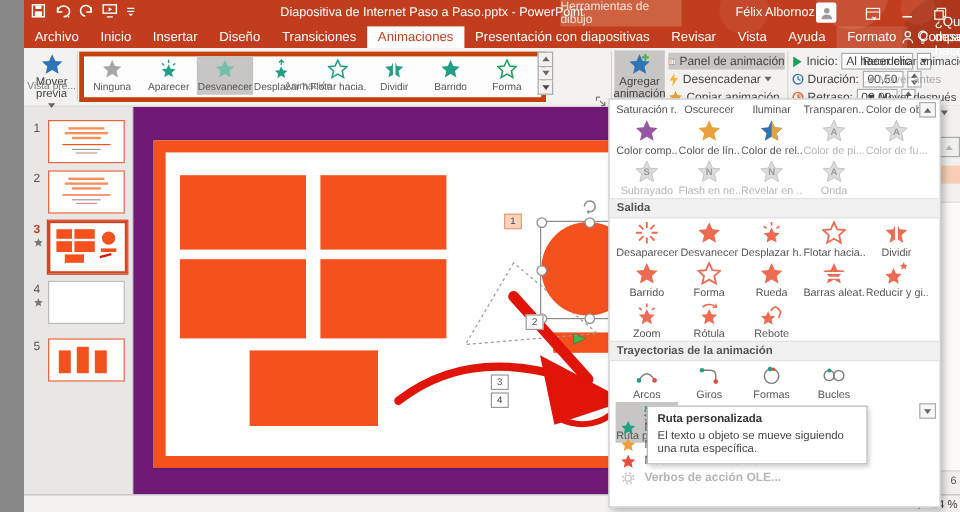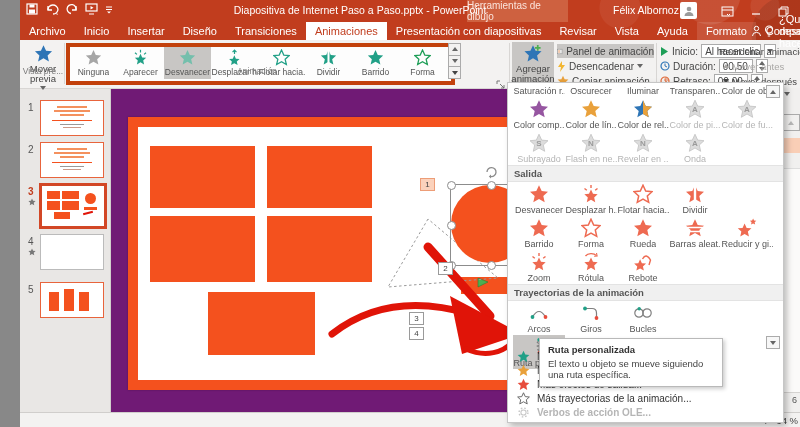--- a/index.html
+++ b/index.html
@@ -583,20 +583,26 @@
               <path d="M10 1.2 L12.7 7.1 L19 7.7 L14.3 12 L15.7 18.3 L10 15 L4.3 18.3 L5.7 12 L1 7.7 L7.3 7.1 Z" fill="#DCDCDC" stroke="#C2C2C2" stroke-width=".8"></path>
               <text x="10" y="13.2" font-size="8" font-weight="bold" text-anchor="middle" fill="#9A9A9A" font-family="Liberation Sans,sans-serif">A</text>
             </svg>
             <span>Onda</span>
           </div>
         </div>
         <div class="dd-header">Salida</div>
         <div class="dd-row">
           <div class="dd-item">
             <svg width="20" height="20" viewBox="0 0 20 20">
+              <path d="M14 10 H19 M12.8 12.8 L16.4 16.4 M10 14 V19 M7.2 12.8 L3.6 16.4 M6 10 H1 M7.2 7.2 L3.6 3.6 M10 6 V1 M12.8 7.2 L16.4 3.6" stroke="#EE6A51" stroke-width="1.6" fill="none"></path>
+            </svg>
+            <span>Desaparecer</span>
+          </div>
+          <div class="dd-item">
+            <svg width="20" height="20" viewBox="0 0 20 20">
               <path d="M10 1.2 L12.7 7.1 L19 7.7 L14.3 12 L15.7 18.3 L10 15 L4.3 18.3 L5.7 12 L1 7.7 L7.3 7.1 Z" fill="#EE6A51"></path>
             </svg>
             <span>Desvanecer</span>
           </div>
           <div class="dd-item">
             <svg width="20" height="20" viewBox="0 0 20 20">
               <g transform="translate(2.6,4.6) scale(.74)">
                 <path d="M10 1.2 L12.7 7.1 L19 7.7 L14.3 12 L15.7 18.3 L10 15 L4.3 18.3 L5.7 12 L1 7.7 L7.3 7.1 Z" fill="#EE6A51"></path>
               </g>
               <path d="M3.5 4.5 L5.8 6.3 M10 1 V4 M16.5 4.5 L14.2 6.3" stroke="#EE6A51" stroke-width="1.4"></path>
@@ -698,20 +704,28 @@
           <div class="dd-item">
             <svg width="20" height="20" viewBox="0 0 20 20">
               <path d="M4 5.5 H11 Q15.5 5.5 15.5 10 V15" fill="none" stroke="#7F7F7F" stroke-width="1.2"></path>
               <circle cx="4" cy="5.5" r="1.9" fill="#21A087"></circle>
               <circle cx="15.5" cy="15" r="1.9" fill="#E74C3C"></circle>
             </svg>
             <span>Giros</span>
           </div>
           <div class="dd-item">
             <svg width="20" height="20" viewBox="0 0 20 20">
+              <circle cx="10" cy="10.5" r="6" fill="none" stroke="#7F7F7F" stroke-width="1.2"></circle>
+              <circle cx="8.7" cy="4.6" r="1.9" fill="#21A087"></circle>
+              <circle cx="11.6" cy="4.8" r="1.5" fill="#E74C3C"></circle>
+            </svg>
+            <span>Formas</span>
+          </div>
+          <div class="dd-item">
+            <svg width="20" height="20" viewBox="0 0 20 20">
               <circle cx="6" cy="10" r="4.2" fill="none" stroke="#7F7F7F" stroke-width="1.2"></circle>
               <circle cx="14" cy="10" r="4.2" fill="none" stroke="#7F7F7F" stroke-width="1.2"></circle>
               <circle cx="6.2" cy="5.8" r="1.7" fill="#21A087"></circle>
             </svg>
             <span>Bucles</span>
           </div>
         </div>
         <div class="dd-row">
           <div class="dd-item sel">
             <svg width="20" height="20" viewBox="0 0 20 20">
@@ -740,26 +754,20 @@
           <svg width="13" height="13" viewBox="0 0 20 20">
             <path d="M10 1.2 L12.7 7.1 L19 7.7 L14.3 12 L15.7 18.3 L10 15 L4.3 18.3 L5.7 12 L1 7.7 L7.3 7.1 Z" fill="#E9A13B"></path>
           </svg>
           <span>Más</span>
         </div>
         <div class="dd-menu-item">
           <svg width="13" height="13" viewBox="0 0 20 20">
             <path d="M10 1.2 L12.7 7.1 L19 7.7 L14.3 12 L15.7 18.3 L10 15 L4.3 18.3 L5.7 12 L1 7.7 L7.3 7.1 Z" fill="#E74C3C"></path>
           </svg>
           <span>Más efectos de salida...</span>
-        </div>
-        <div class="dd-menu-item">
-          <svg width="13" height="13" viewBox="0 0 20 20">
-            <path d="M10 1.2 L12.7 7.1 L19 7.7 L14.3 12 L15.7 18.3 L10 15 L4.3 18.3 L5.7 12 L1 7.7 L7.3 7.1 Z" fill="none" stroke="#666666" stroke-width="1.5"></path>
-          </svg>
-          <span>Más trayectorias de la animación...</span>
         </div>
         <div class="dd-menu-item disabled">
           <svg width="13" height="13" viewBox="0 0 20 20">
             <circle cx="10" cy="10" r="4" fill="none" stroke="#C6C6C6" stroke-width="1.6"></circle>
             <circle cx="10" cy="10" r="6.8" fill="none" stroke="#C6C6C6" stroke-width="2.2" stroke-dasharray="2.4,3"></circle>
           </svg>
           <span>Verbos de acción OLE...</span>
         </div>
       </div>
   </div>

